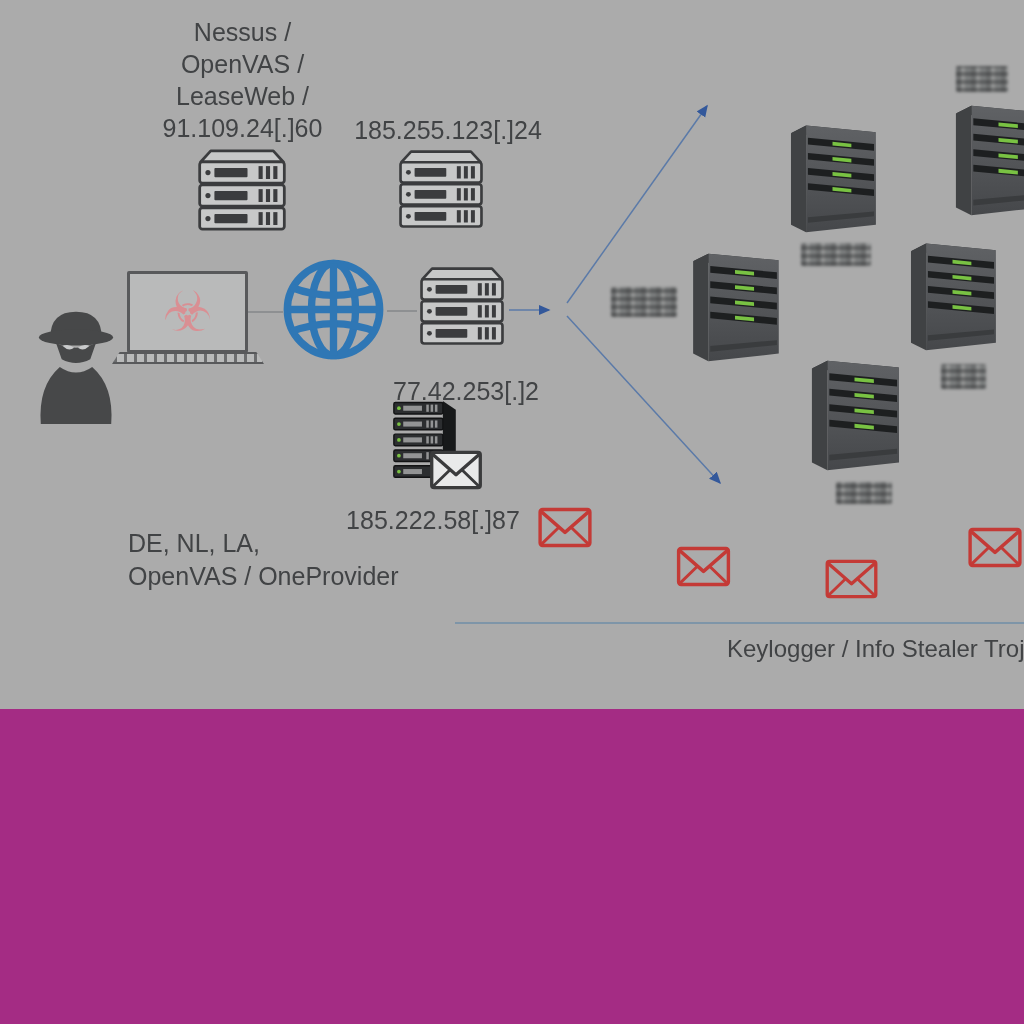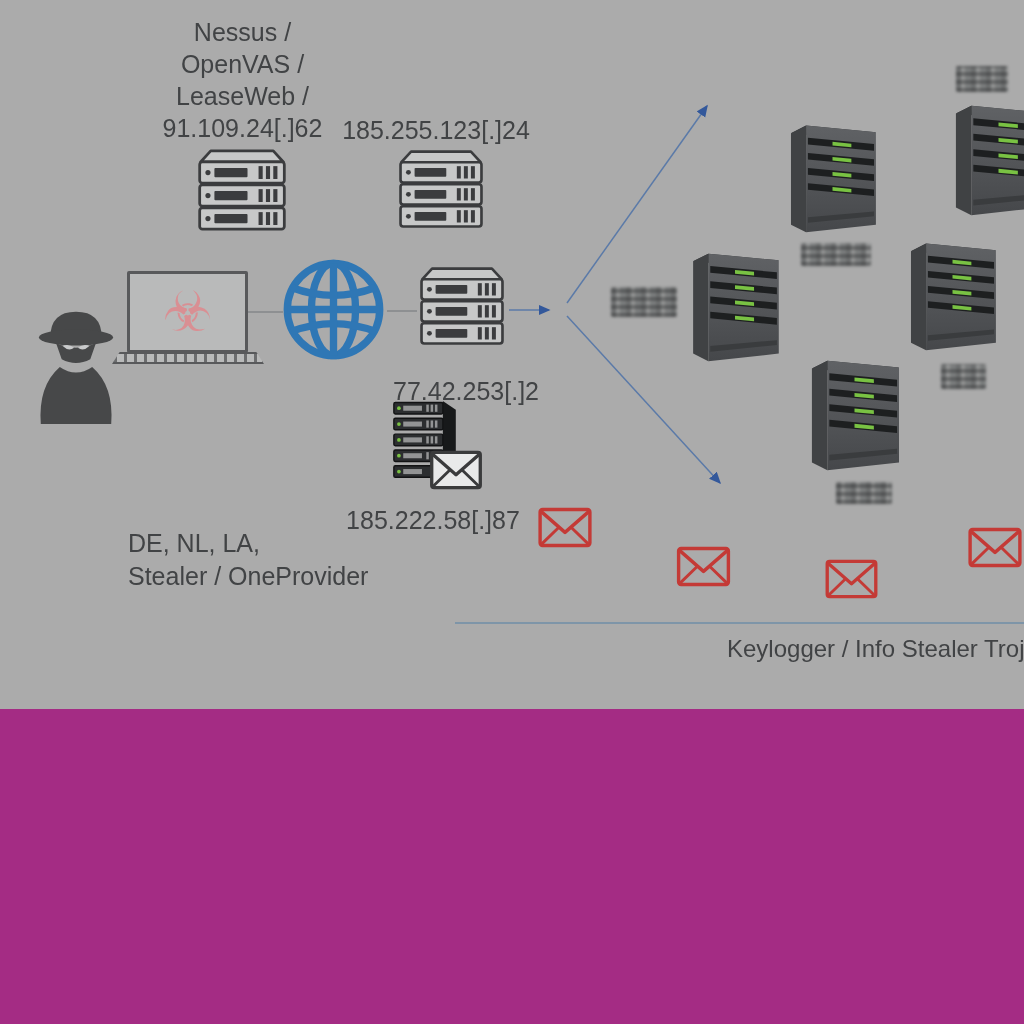--- a/index.html
+++ b/index.html
@@ -6,21 +6,21 @@
     font-family:"Liberation Sans",sans-serif;}
   #canvas{position:relative;width:1024px;height:1024px;background:#ababab;overflow:hidden;}
 
   
   #diagram{position:absolute;left:0;top:0;width:832px;height:710px;}
   .lines{position:absolute;left:0;top:0;}
 
   .dlabel{position:absolute;color:#414345;font-size:25px;line-height:32px;}
   .center{text-align:center;}
   .scanner-label{left:150px;top:16px;width:185px;}
-  .srv2-label{left:340px;top:114px;width:192px;}
+  .srv2-label{left:352px;top:114px;width:192px;}
   .srv3-label{left:385px;top:375px;width:162px;}
   .mail-label{left:342px;top:504px;width:182px;}
   .vpn-label{left:128px;top:485px;line-height:33px;margin-top:42px;}
   .caption{left:727px;top:633px;font-size:24px;white-space:nowrap;}
 
   .icon{position:absolute;display:block;}
   .rack1{left:196px;top:148px;width:92px;height:85px;}
   .rack2{left:397px;top:148px;width:88px;height:83px;}
   .rack3{left:418px;top:264px;width:88px;height:85px;}
   .mailsrv{left:391px;top:397px;width:72px;height:93px;}
@@ -189,21 +189,21 @@
       <path d="M509,310 H549" stroke="#5b7aa8" stroke-width="1.5" marker-end="url(#arr)"></path>
       <path d="M567,303 L707,106" stroke="#5b7aa8" stroke-width="1.5" marker-end="url(#arr)"></path>
       <path d="M567,316 L720,483" stroke="#5b7aa8" stroke-width="1.5" marker-end="url(#arr)"></path>
       <path d="M455,623 H1024" stroke="#7e95a8" stroke-width="2"></path>
     </svg>
 
     <div class="dlabel center scanner-label">
       <div>Nessus /</div>
       <div>OpenVAS /</div>
       <div>LeaseWeb /</div>
-      <div>91.109.24[.]62</div>
+      <div>91.109.24[.]60</div>
     </div>
     <svg class="icon rack1">
         <use href="#rack"></use>
       </svg>
 
     <div class="dlabel center srv2-label">185.255.123[.]24</div>
     <svg class="icon rack2">
         <use href="#rack"></use>
       </svg>
 
@@ -215,21 +215,21 @@
     <svg class="icon mailsrv">
         <use href="#mailsrv"></use>
       </svg>
     <svg class="icon env env-white">
         <use href="#envsym"></use>
       </svg>
     <div class="dlabel center mail-label">185.222.58[.]87</div>
 
     <div class="dlabel vpn-label">
       <div>DE, NL, LA,</div>
-      <div>Stealer / OneProvider</div>
+      <div>OpenVAS / OneProvider</div>
     </div>
 
     <svg class="icon spy">
         <use href="#spysym"></use>
       </svg>
     <div class="laptop-screen">
       <span class="bio">☣</span>
     </div>
     <div class="laptop-base"></div>
     <svg class="icon globe">

